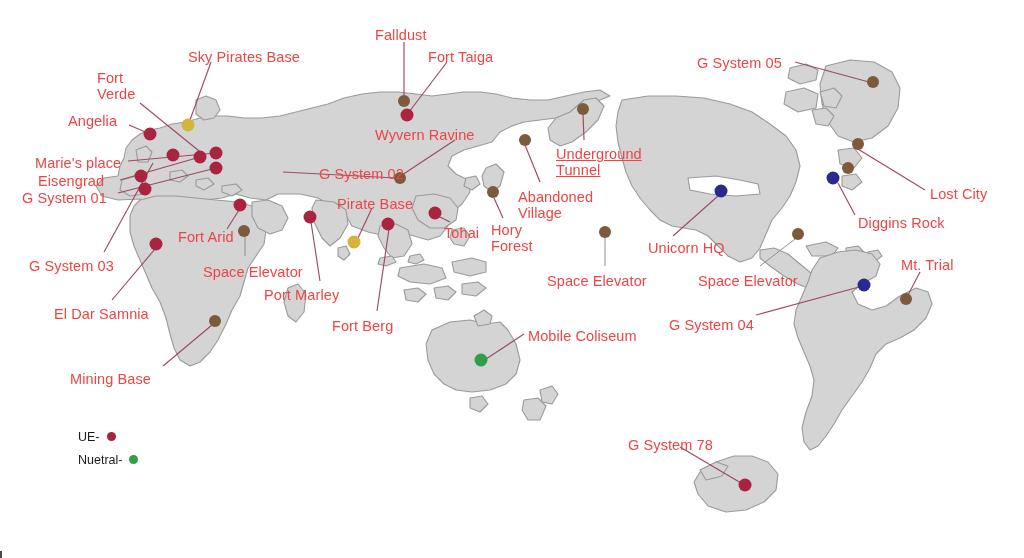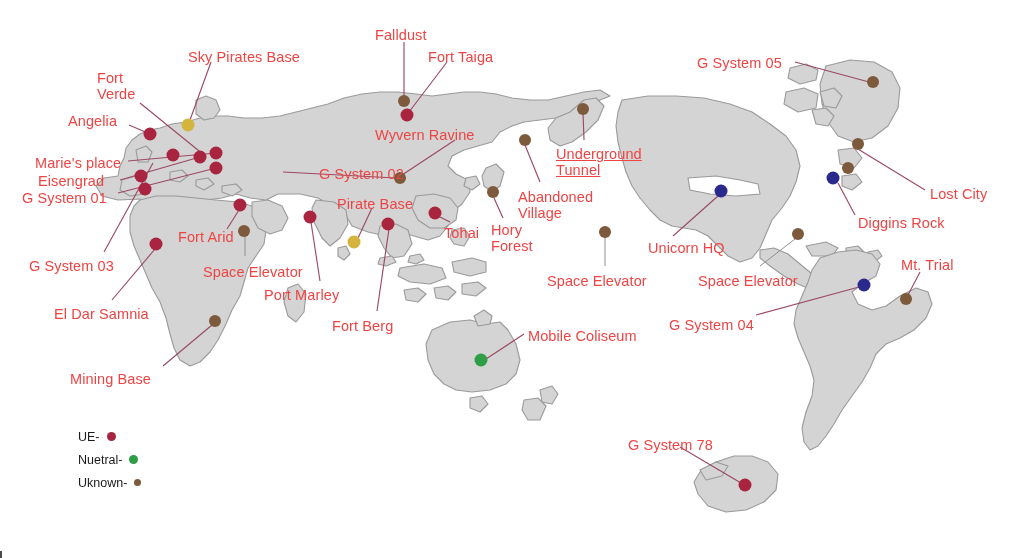--- a/index.html
+++ b/index.html
@@ -386,20 +386,16 @@
 
   <div id="legend-box">
       <div class="legend-row" data-size="big">
         <span class="legend-label">UE-</span>
         <span class="legend-swatch" style="background: rgb(168, 36, 63);"></span>
       </div>
       <div class="legend-row" data-size="big">
         <span class="legend-label">Nuetral-</span>
         <span class="legend-swatch" style="background: rgb(47, 158, 70);"></span>
       </div>
-      <div class="legend-row" data-size="small">
-        <span class="legend-label">Uknown-</span>
-        <span class="legend-swatch" style="background: rgb(125, 90, 60);"></span>
-      </div>
     </div>
 
   <div class="corner-tick"></div>
 </div>
 
 </body></html>

